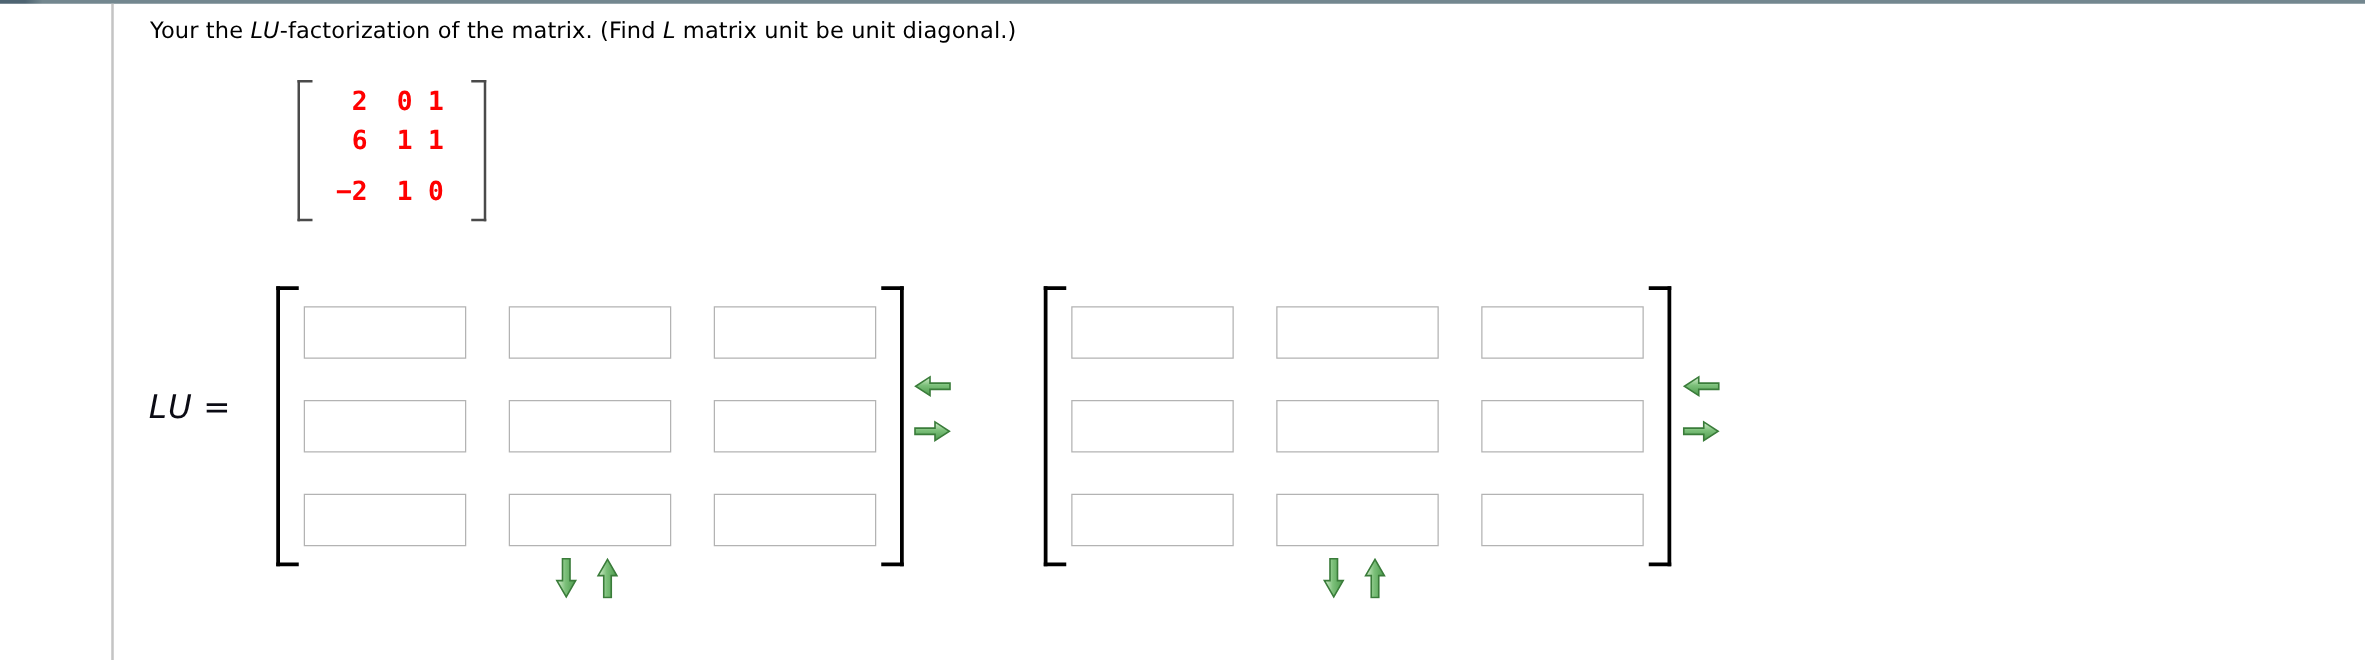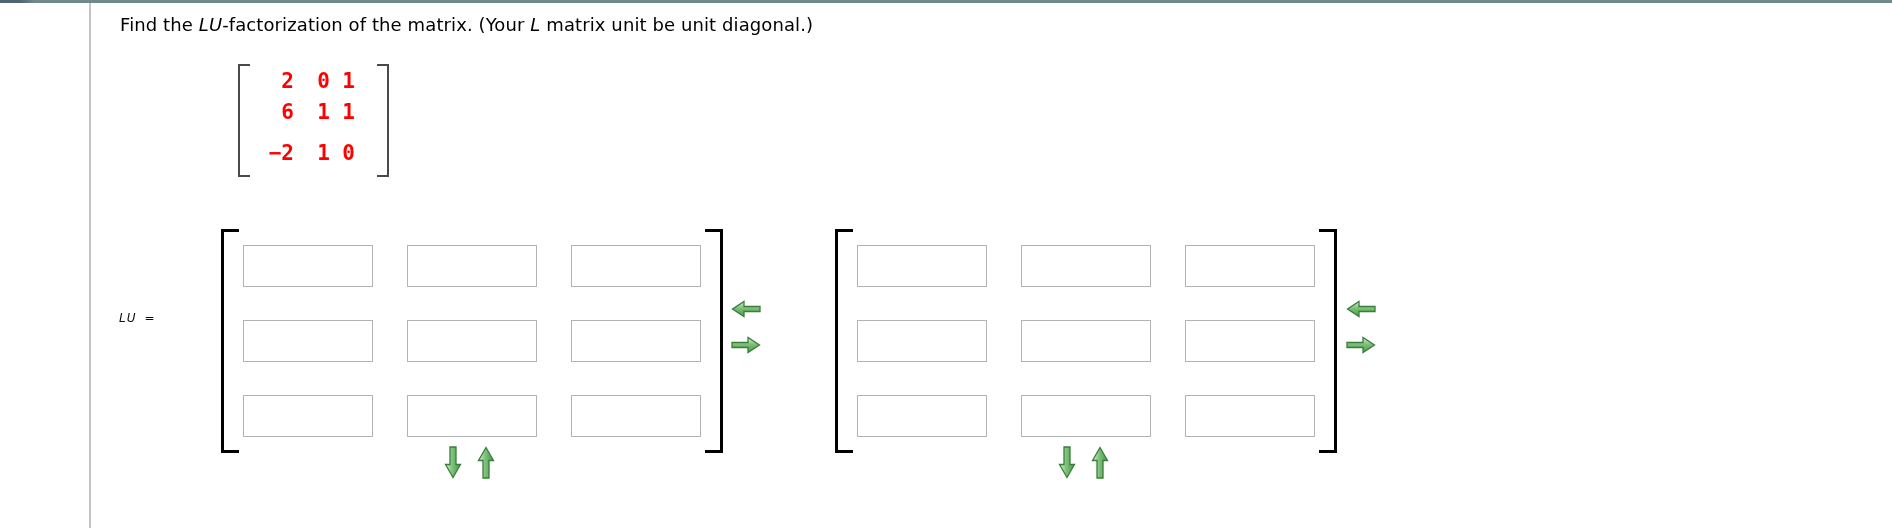--- a/index.html
+++ b/index.html
@@ -28,21 +28,21 @@
   .gbracket.r{border-right:2px solid #4a4a4a;border-top:2px solid #4a4a4a;border-bottom:2px solid #4a4a4a;}
   .grows{
     padding:2px 22px 8px 8px;
     font-family:"DejaVu Sans Mono","Liberation Mono",monospace;
     font-size:21px;font-weight:bold;color:#ff0000;
   }
   .grow{display:grid;grid-template-columns:36px 36px 25px;justify-items:end;line-height:31px;}
   .grow.last{margin-top:10px;}
 
   
-  .lhs{position:absolute;left:119px;top:311px;font-size:12px;color:#0b0b14;white-space:nowrap;}
+  .lhs{position:absolute;left:119px;top:311px;font-size:26px;color:#0b0b14;white-space:nowrap;}
   .lhs em{font-style:italic;letter-spacing:1px;}
   .lhs .eq{margin-left:8px;}
 
   
   .amatrix{position:absolute;top:229px;display:flex;align-items:stretch;}
   .abracket{width:15px;}
   .abracket.l{border-left:3px solid #000;border-top:3px solid #000;border-bottom:3px solid #000;}
   .abracket.r{border-right:3px solid #000;border-top:3px solid #000;border-bottom:3px solid #000;}
   .agrid{
     display:grid;grid-template-columns:repeat(3,130px);
@@ -77,21 +77,21 @@
       <stop offset="1" stop-color="#4c9a4c"></stop>
     </linearGradient>
   </defs>
 </svg>
 
 <div class="page">
 
   <div class="top-border"></div>
   <div class="left-divider"></div>
 
-  <div class="question"><span>Find the </span><em>LU</em><span>-factorization of the matrix. (Your </span><em>L</em><span> matrix unit be unit diagonal.)</span></div>
+  <div class="question"><span>Your the </span><em>LU</em><span>-factorization of the matrix. (Find </span><em>L</em><span> matrix unit be unit diagonal.)</span></div>
 
   <div class="given-matrix">
     <span class="gbracket l"></span>
     <div class="grows">
       <div class="grow">
         <span>2</span>
         <span>0</span>
         <span>1</span>
       </div>
       <div class="grow">

